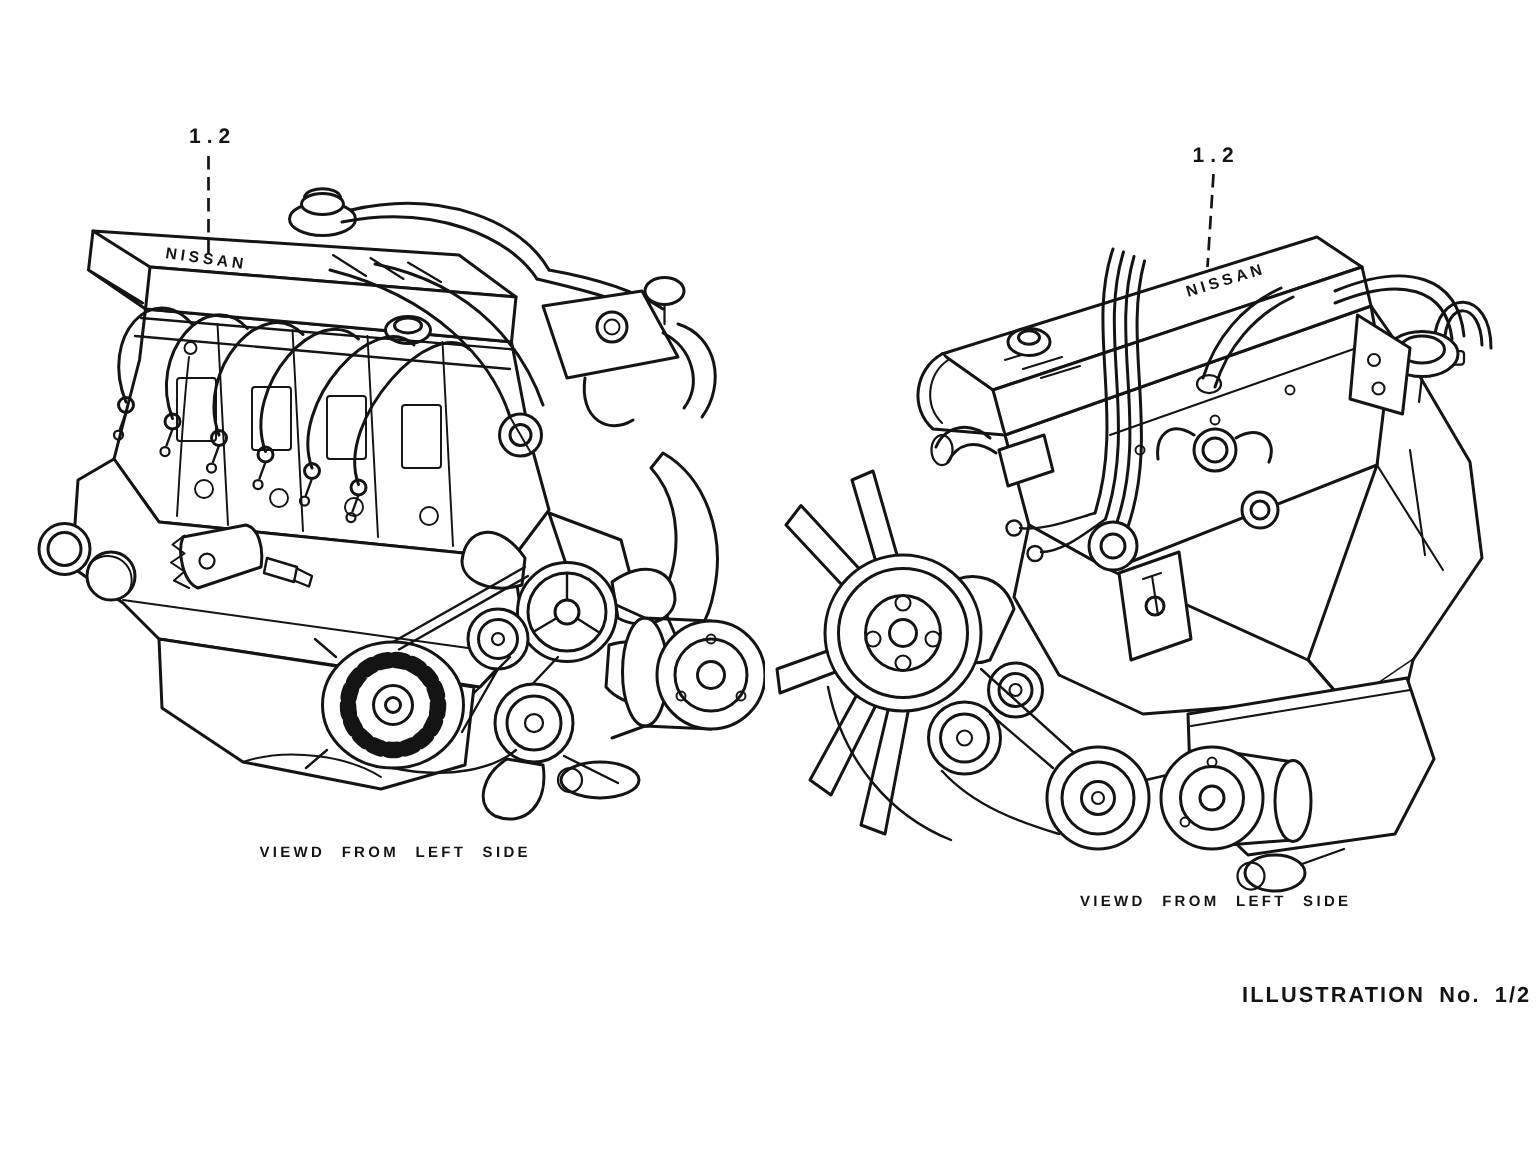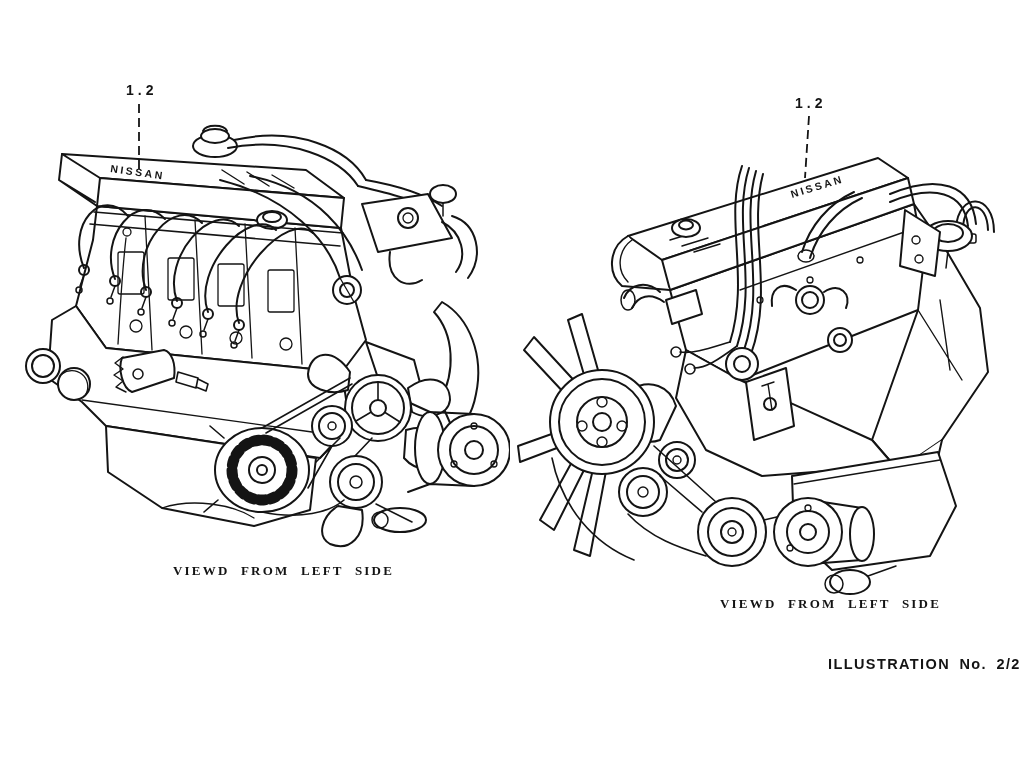--- a/index.html
+++ b/index.html
@@ -14,22 +14,22 @@
   }
   .fig{position:absolute;}
   .fig svg{display:block;}
   .part-label{
     position:absolute;
     font-size:14px;font-weight:bold;color:#141414;
     letter-spacing:4px;white-space:nowrap;
   }
   .caption{
     position:absolute;
-    font-size:13px;font-weight:bold;color:#141414;
-    letter-spacing:2.2px;word-spacing:6px;white-space:nowrap;font-family:Liberation Serif, serif;
+    font-size:10px;font-weight:bold;color:#141414;
+    letter-spacing:2.2px;word-spacing:6px;white-space:nowrap;
   }
   .footer-note{
     position:absolute;left:828px;top:656px;
     font-size:14.5px;font-weight:bold;color:#141414;
     letter-spacing:1.4px;word-spacing:4px;white-space:nowrap;
   }
   .overlay{position:absolute;left:0;top:0;pointer-events:none;}
   .brand{
     font-family:"Liberation Sans", sans-serif;
     font-size:10.5px;font-weight:bold;letter-spacing:2.5px;
@@ -291,15 +291,15 @@
     <line x1="139" y1="104" x2="139" y2="169" stroke="#141414" stroke-width="1.8" stroke-dasharray="9 5"></line>
     <line x1="809" y1="116" x2="805" y2="178" stroke="#141414" stroke-width="1.8" stroke-dasharray="9 5"></line>
   </svg>
 
   <div class="part-label" style="left:126px;top:82px;">1.2</div>
   <div class="part-label" style="left:795px;top:95px;">1.2</div>
 
   <div class="caption" style="left:173px;top:563px;">VIEWD FROM LEFT SIDE</div>
   <div class="caption" style="left:720px;top:596px;">VIEWD FROM LEFT SIDE</div>
 
-  <div class="footer-note">ILLUSTRATION No. 2/2</div>
+  <div class="footer-note">ILLUSTRATION No. 1/2</div>
 
 </div>
 
 </body></html>

